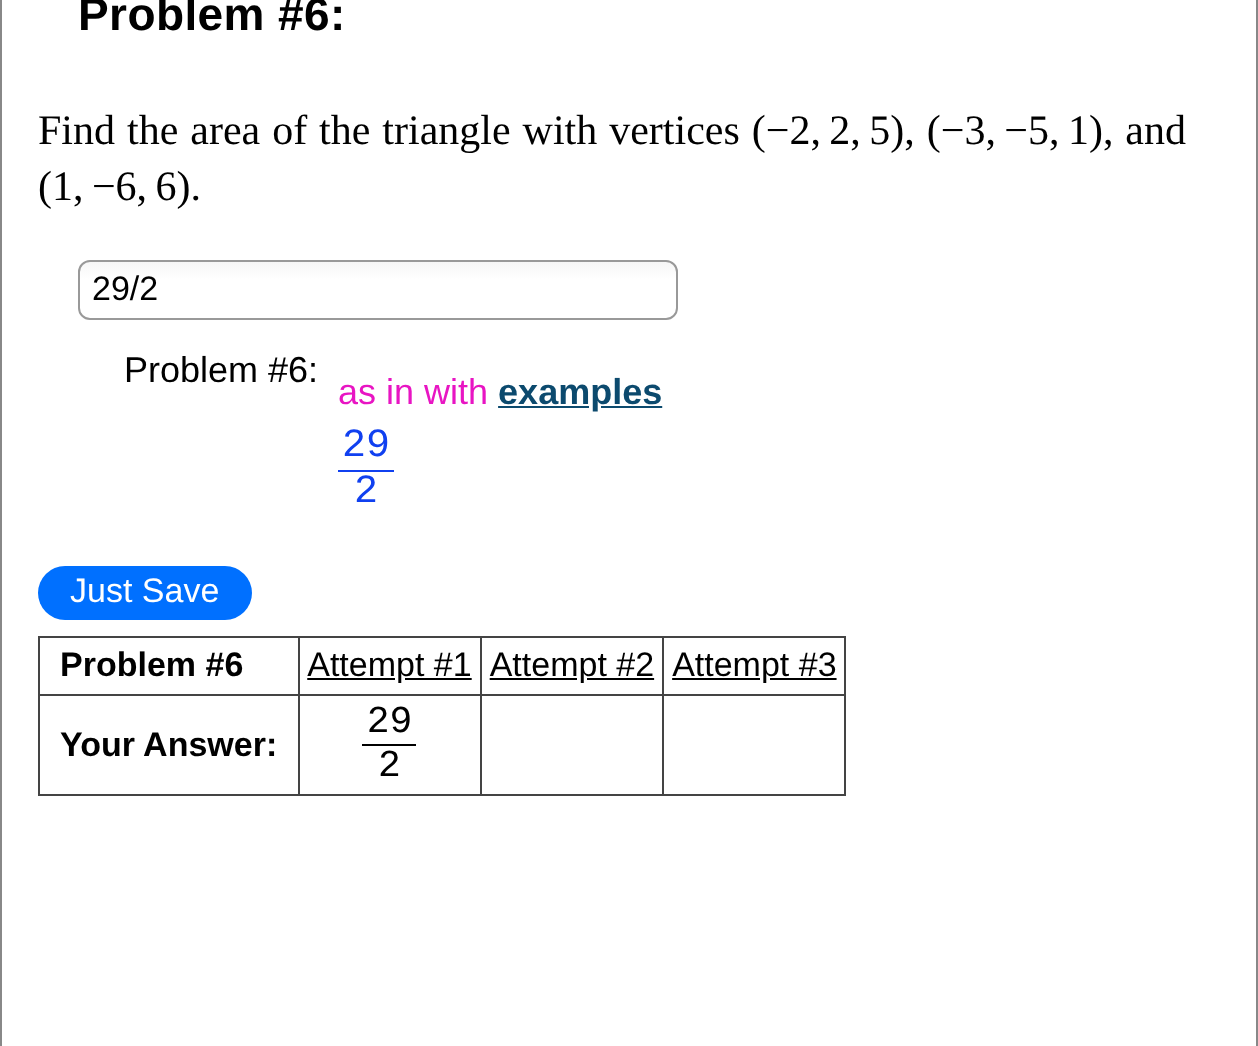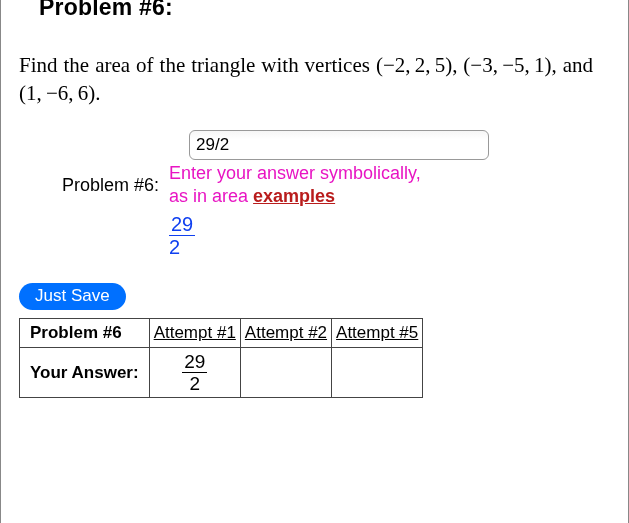--- a/index.html
+++ b/index.html
@@ -29,21 +29,20 @@
   }
   .prompt {
     font-family: "Times New Roman", Times, serif;
     font-size: 21px;
     margin: 30px 17px 22px 0;
     text-align: justify;
     text-justify: inter-word;
     line-height: 1.35;
   }
   .input-row {
-    margin-left: 150px;
     margin-bottom: 2px;
     padding-left: 20px;
   }
   input[type=text] {
     width: 300px;
     height: 30px;
     font-size: 17px;
     font-family: Verdana, sans-serif;
     padding: 1px 6px;
     border: 1px solid #999;
@@ -62,33 +61,34 @@
     font-size: 18px;
     padding-right: 10px;
     box-sizing: border-box;
   }
   .hint {
     color: #e815c3;
     font-size: 18px;
     line-height: 1.3;
   }
   .hint a {
-    color: #b91c1c;
+    color: #0c4a6e;
     font-weight: 700;
     text-decoration: underline;
   }
   .preview {
     margin-left: 150px;
     margin-top: 6px;
     color: #1040f0;
   }
   .frac {
     display: inline-block;
+    text-align: center;
     vertical-align: middle;
-    font-family: Liberation Sans, sans-serif;
+    font-family: Liberation Mono, monospace;
     font-size: 20px;
     line-height: 1;
   }
   .frac .num { display:block; border-bottom: 1.4px solid currentColor; padding: 0 2px 1px 2px;}
   .frac .den { display:block; padding-top: 1px;}
   .buttons {
     margin-top: 26px;
     display: flex;
     gap: 68px;
     align-items: center;
@@ -140,43 +140,43 @@
 
   <div class="prompt" id="prompt">Find the area of the triangle with vertices (−2, 2, 5), (−3, −5, 1), and (1, −6, 6).</div>
 
   <div class="input-row">
     <input type="text" value="29/2" style="">
   </div>
 
   <div class="hint-block">
     <div class="problem-label">Problem #6:</div>
     <div class="hint">
-      <span>Enter your answer symbolically,</span><br>
-      <span>as in area </span><a href="#">examples</a>
+      <br>
+      <span>as in with </span><a href="#">examples</a>
     </div>
   </div>
 
   <div class="preview">
     <span class="frac">
       <span class="num">29</span>
       <span class="den">2</span>
     </span>
   </div>
 
   <div class="buttons">
     <button class="pill">Just Save</button>
   </div>
 
   <table class="attempts">
     <tbody>
         <tr>
       <td class="hdr0">Problem #6</td>
       <th>Attempt #1</th>
       <th>Attempt #2</th>
-      <th>Attempt #5</th>
+      <th>Attempt #3</th>
     </tr>
     <tr>
       <td class="rowhead">Your Answer:</td>
       <td class="answer">
         <span class="frac">
           <span class="num">29</span>
           <span class="den">2</span>
         </span>
       </td>
       <td></td>

